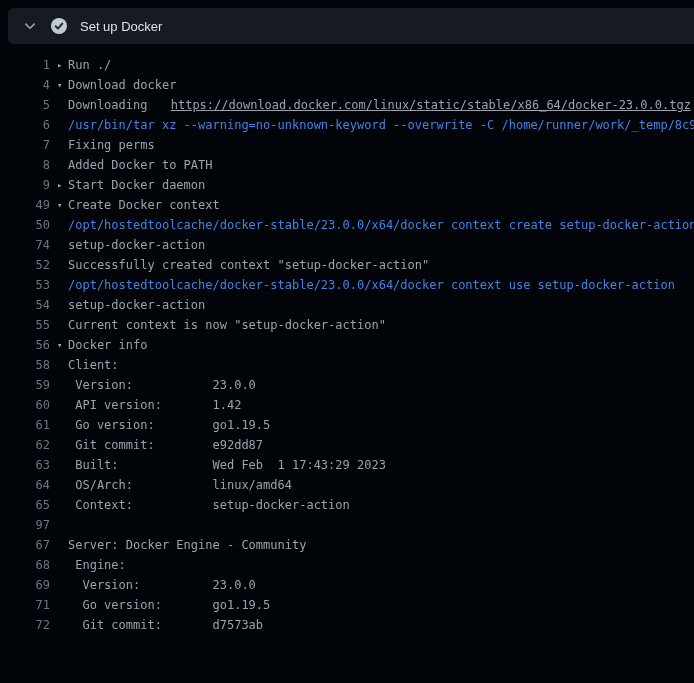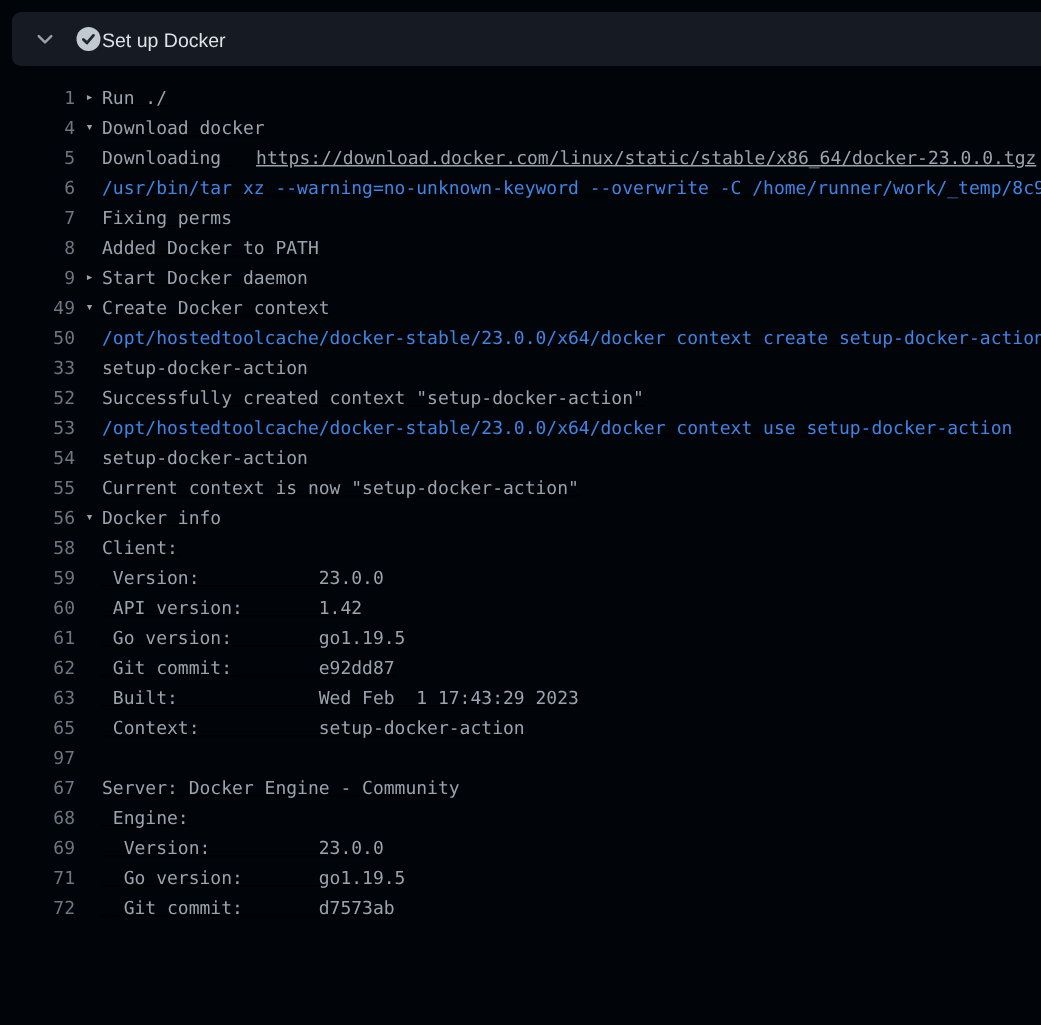--- a/index.html
+++ b/index.html
@@ -23,20 +23,21 @@
     height:36px;
     background:var(--header-bg);
     border-radius:6px 0 0 6px;
     display:flex;align-items:center;
     padding:0 16px 0 14px;
     cursor:pointer;
   }
   .chev{display:flex;align-items:center;justify-content:center;width:16px;height:16px;flex:none;}
   .status{display:flex;align-items:center;justify-content:center;width:18px;height:18px;flex:none;margin-left:12px;}
   .title{
+    margin-left:12px;
     color:var(--title-color);
     font-size:13px;font-weight:500;
     white-space:nowrap;
   }
   .log{
     padding-top:11px;
     font-family:"DejaVu Sans Mono","Liberation Mono",monospace;
     font-size:12px;line-height:20px;
   }
   .line{
@@ -88,32 +89,33 @@
   <div class="log" id="log">
       <div class="line"><a class="num">1</a><span class="marker">▸</span><span class="content"><span class="seg-text">Run ./</span></span></div>
       <div class="line"><a class="num">4</a><span class="marker">▾</span><span class="content"><span class="seg-text">Download docker</span></span></div>
       <div class="line"><a class="num">5</a><span class="marker"></span><span class="content"><span class="seg-text">Downloading </span><span class="seg-link">https://download.docker.com/linux/static/stable/x86_64/docker-23.0.0.tgz</span></span></div>
       <div class="line"><a class="num">6</a><span class="marker"></span><span class="content"><span class="seg-cmd">/usr/bin/tar xz --warning=no-unknown-keyword --overwrite -C /home/runner/work/_temp/8c93</span></span></div>
       <div class="line"><a class="num">7</a><span class="marker"></span><span class="content"><span class="seg-text">Fixing perms</span></span></div>
       <div class="line"><a class="num">8</a><span class="marker"></span><span class="content"><span class="seg-text">Added Docker to PATH</span></span></div>
       <div class="line"><a class="num">9</a><span class="marker">▸</span><span class="content"><span class="seg-text">Start Docker daemon</span></span></div>
       <div class="line"><a class="num">49</a><span class="marker">▾</span><span class="content"><span class="seg-text">Create Docker context</span></span></div>
       <div class="line"><a class="num">50</a><span class="marker"></span><span class="content"><span class="seg-cmd">/opt/hostedtoolcache/docker-stable/23.0.0/x64/docker context create setup-docker-action</span></span></div>
-      <div class="line"><a class="num">33</a><span class="marker"></span><span class="content"><span class="seg-text">setup-docker-action</span></span></div>
+      <div class="line"><a class="num">74</a><span class="marker"></span><span class="content"><span class="seg-text">setup-docker-action</span></span></div>
       <div class="line"><a class="num">52</a><span class="marker"></span><span class="content"><span class="seg-text">Successfully created context "setup-docker-action"</span></span></div>
       <div class="line"><a class="num">53</a><span class="marker"></span><span class="content"><span class="seg-cmd">/opt/hostedtoolcache/docker-stable/23.0.0/x64/docker context use setup-docker-action</span></span></div>
       <div class="line"><a class="num">54</a><span class="marker"></span><span class="content"><span class="seg-text">setup-docker-action</span></span></div>
       <div class="line"><a class="num">55</a><span class="marker"></span><span class="content"><span class="seg-text">Current context is now "setup-docker-action"</span></span></div>
       <div class="line"><a class="num">56</a><span class="marker">▾</span><span class="content"><span class="seg-text">Docker info</span></span></div>
       <div class="line"><a class="num">58</a><span class="marker"></span><span class="content"><span class="seg-text">Client:</span></span></div>
       <div class="line"><a class="num">59</a><span class="marker"></span><span class="content"><span class="seg-text"> Version:           23.0.0</span></span></div>
       <div class="line"><a class="num">60</a><span class="marker"></span><span class="content"><span class="seg-text"> API version:       1.42</span></span></div>
       <div class="line"><a class="num">61</a><span class="marker"></span><span class="content"><span class="seg-text"> Go version:        go1.19.5</span></span></div>
       <div class="line"><a class="num">62</a><span class="marker"></span><span class="content"><span class="seg-text"> Git commit:        e92dd87</span></span></div>
       <div class="line"><a class="num">63</a><span class="marker"></span><span class="content"><span class="seg-text"> Built:             Wed Feb  1 17:43:29 2023</span></span></div>
+      <div class="line"><a class="num">64</a><span class="marker"></span><span class="content"><span class="seg-text"> OS/Arch:           linux/amd64</span></span></div>
       <div class="line"><a class="num">65</a><span class="marker"></span><span class="content"><span class="seg-text"> Context:           setup-docker-action</span></span></div>
       <div class="line"><a class="num">97</a><span class="marker"></span><span class="content"></span></div>
       <div class="line"><a class="num">67</a><span class="marker"></span><span class="content"><span class="seg-text">Server: Docker Engine - Community</span></span></div>
       <div class="line"><a class="num">68</a><span class="marker"></span><span class="content"><span class="seg-text"> Engine:</span></span></div>
       <div class="line"><a class="num">69</a><span class="marker"></span><span class="content"><span class="seg-text">  Version:          23.0.0</span></span></div>
       <div class="line"><a class="num">71</a><span class="marker"></span><span class="content"><span class="seg-text">  Go version:       go1.19.5</span></span></div>
       <div class="line"><a class="num">72</a><span class="marker"></span><span class="content"><span class="seg-text">  Git commit:       d7573ab</span></span></div>
     </div>
 
 </div>

